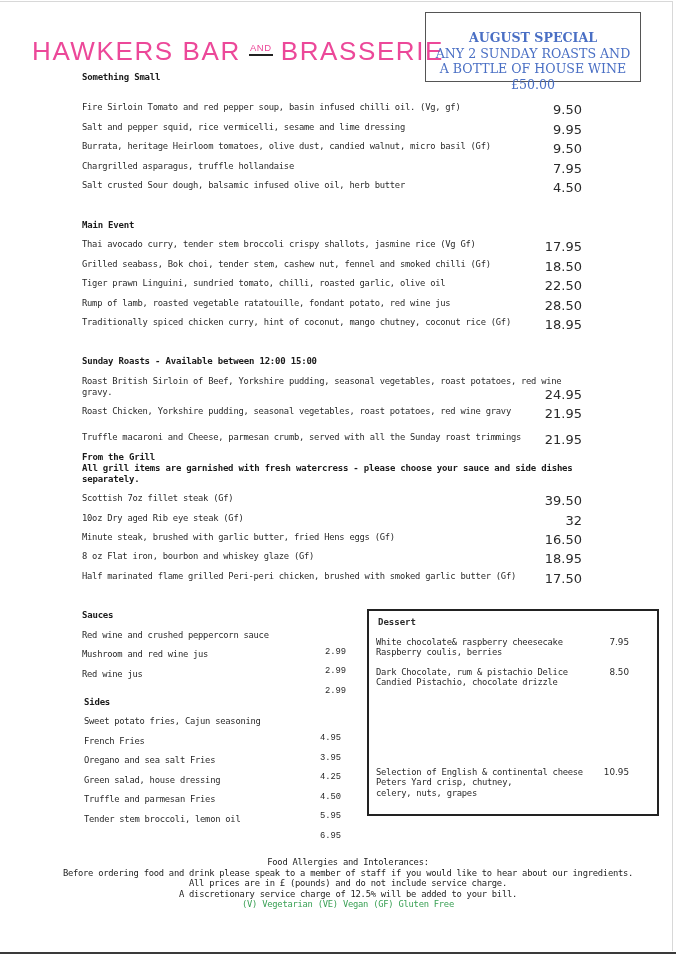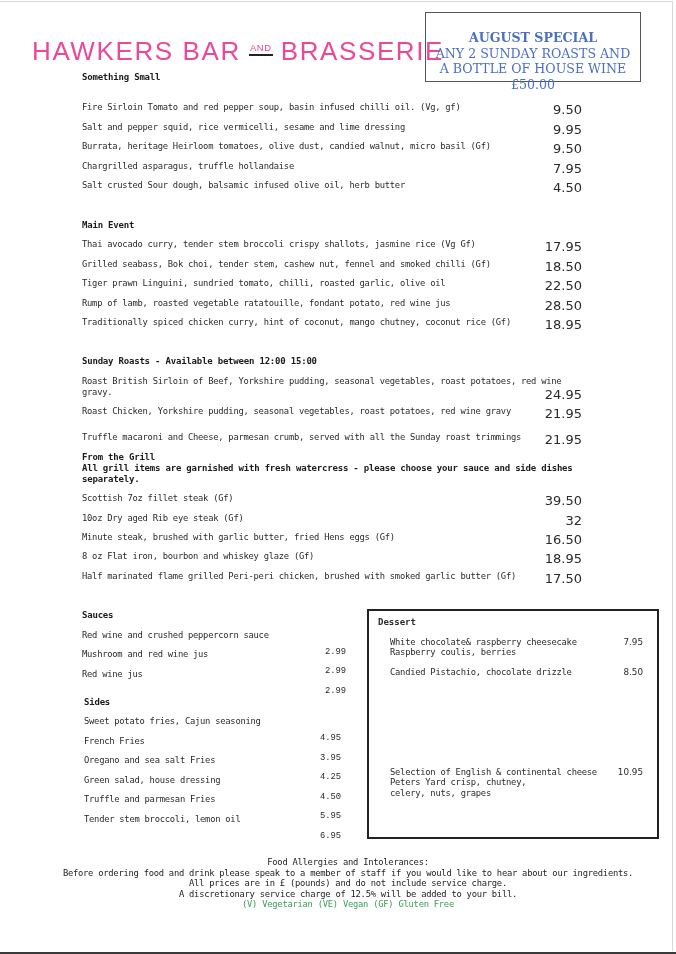--- a/index.html
+++ b/index.html
@@ -45,25 +45,25 @@
   }
   .row { position: absolute; left: 82px; width: 500px; font-size: 8.8px; white-space: nowrap; }
   .row .name { position: absolute; left: 0; top: 0; letter-spacing: -0.25px; }
   .row .price { position: absolute; right: 0; top: 0; font-family: "DejaVu Sans", sans-serif; font-size: 13px; }
 
   .small-row { position: absolute; left: 82px; width: 264px; font-size: 8.8px; white-space: nowrap; }
   .small-row .name { position: absolute; left: 0; top: 0; letter-spacing: -0.25px; }
   .small-row .price { position: absolute; right: 0; top: 17px; font-family: Liberation Mono, monospace; }
 
   .dessert-box {
-    position: absolute; left: 367px; top: 609px; width: 292px; height: 230px;
+    position: absolute; left: 367px; top: 609px; width: 292px; height: 207px;
     border: 2px solid #222; box-sizing: border-box;
   }
   .dessert-title { position: absolute; left: 9px; top: 6px; font-size: 9px; font-weight: bold; }
-  .d-item { position: absolute; left: 21px; width: 253px; font-size: 8.8px; line-height: 10.4px; letter-spacing: -0.25px; }
+  .d-item { position: absolute; left: 7px; width: 253px; font-size: 8.8px; line-height: 10.4px; letter-spacing: -0.25px; }
   .d-item .price { position: absolute; right: 0; top: 0; font-family: "DejaVu Sans", sans-serif; letter-spacing: 0; }
 
   .footer {
     position: absolute; left: 0; top: 857px; width: 696px; text-align: center;
     font-size: 8.8px; line-height: 10.6px; letter-spacing: -0.25px; color: #222;
   }
   .footer .legend { color: #3aa055; }
 </style>
 </head>
 <body>
@@ -210,20 +210,21 @@
   </div>
 
 <div class="dessert-box">
   <div class="dessert-title">Dessert</div>
   <div class="d-item" style="top:26px">
     <div>White chocolate&amp; raspberry cheesecake</div>
     <div>Raspberry coulis, berries</div>
     <span class="price">7.95</span>
   </div>
   <div class="d-item" style="top:56px">
+    <div>Dark Chocolate, rum &amp; pistachio Delice</div>
     <div>Candied Pistachio, chocolate drizzle</div>
     <span class="price">8.50</span>
   </div>
   <div class="d-item" style="top:156px">
     <div>Selection of English &amp; continental cheese</div>
     <div>Peters Yard crisp, chutney,</div>
     <div>celery, nuts, grapes</div>
     <span class="price">10.95</span>
   </div>
 </div>

